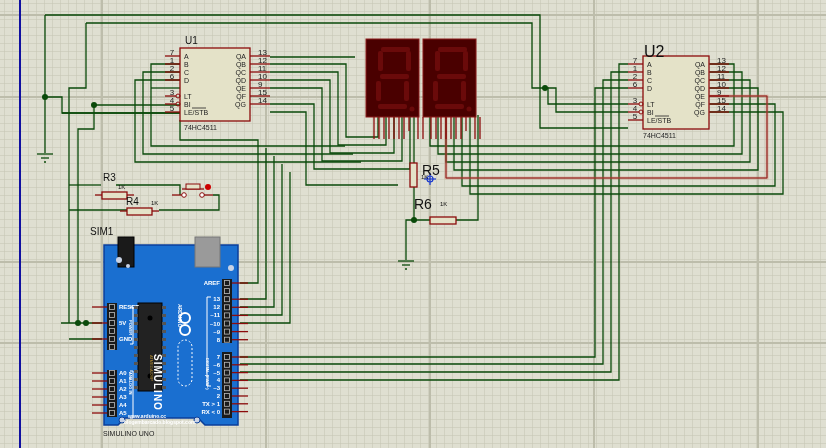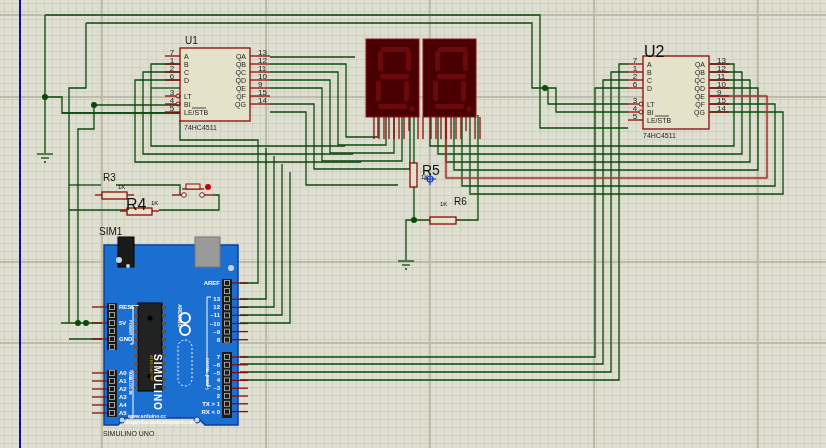--- a/index.html
+++ b/index.html
@@ -430,28 +430,28 @@
       </g>
 </svg>
 
 <div class="lbl" style="position:absolute;left:185px;top:35px;font-size:10px;color:#111">U1</div>
 <div class="lbl" style="position:absolute;left:184px;top:124px;font-size:7px;color:#222">74HC4511</div>
 <div class="lbl" style="position:absolute;left:644px;top:43px;font-size:16px;color:#111">U2</div>
 <div class="lbl" style="position:absolute;left:643px;top:132px;font-size:7px;color:#222">74HC4511</div>
 
 <div class="lbl" style="position:absolute;left:103px;top:172px;font-size:10px;color:#111">R3</div>
 <div class="lbl" style="position:absolute;left:118px;top:184px;font-size:6px;color:#111">1K</div>
-<div class="lbl" style="position:absolute;left:126px;top:196px;font-size:16px;color:#111">R4</div>
+<div class="lbl" style="position:absolute;left:126px;top:196px;font-size:10px;color:#111">R4</div>
 <div class="lbl" style="position:absolute;left:151px;top:200px;font-size:6px;color:#111">1K</div>
 <div class="lbl" style="position:absolute;left:422px;top:162px;font-size:14px;color:#111">R5</div>
 <div class="lbl" style="position:absolute;left:421px;top:174px;font-size:6px;color:#111">1K</div>
-<div class="lbl" style="position:absolute;left:454px;top:196px;font-size:10px;color:#111">R6</div>
+<div class="lbl" style="position:absolute;left:414px;top:196px;font-size:14px;color:#111">R6</div>
 <div class="lbl" style="position:absolute;left:440px;top:201px;font-size:6px;color:#111">1K</div>
 
-<div class="lbl" style="position:absolute;left:99px;top:226px;font-size:10px;color:#111">SIM1</div>
+<div class="lbl" style="position:absolute;left:90px;top:226px;font-size:10px;color:#111">SIM1</div>
 <div class="lbl" style="position:absolute;left:103px;top:430px;font-size:7px;color:#222">SIMULINO UNO</div>
 <div class="lbl" style="position:absolute;left:128px;top:413px;font-size:5px;color:#fff;font-weight:bold">www.arduino.cc</div>
 <div class="lbl" style="position:absolute;left:124px;top:419px;font-size:5px;color:#fff;font-weight:bold">blogembarcado.blogspot.com</div>
 <div class="lbl" style="position:absolute;left:163px;top:354px;font-size:10px;color:#fff;font-weight:bold;transform:rotate(90deg);transform-origin:left top;letter-spacing:1px;white-space:nowrap">SIMULINO</div>
 <div class="lbl" style="position:absolute;left:183px;top:304px;font-size:5px;color:#fff;font-weight:bold;transform:rotate(90deg);transform-origin:left top;white-space:nowrap">ARDUINO</div>
 <div class="lbl" style="position:absolute;left:210px;top:358px;font-size:4px;color:#fff;font-weight:bold;transform:rotate(90deg);transform-origin:left top;white-space:nowrap">DIGITAL (PWM~)</div>
 <div class="lbl" style="position:absolute;left:133px;top:320px;font-size:4px;color:#fff;font-weight:bold;transform:rotate(90deg);transform-origin:left top;white-space:nowrap">POWER</div>
 <div class="lbl" style="position:absolute;left:133px;top:372px;font-size:4px;color:#fff;font-weight:bold;transform:rotate(90deg);transform-origin:left top;white-space:nowrap">ANALOG IN</div>
 <div class="lbl" style="position:absolute;left:154px;top:355px;font-size:4px;color:#b08a30;transform:rotate(90deg);transform-origin:left top;white-space:nowrap">ATMEGA328P</div>
 

